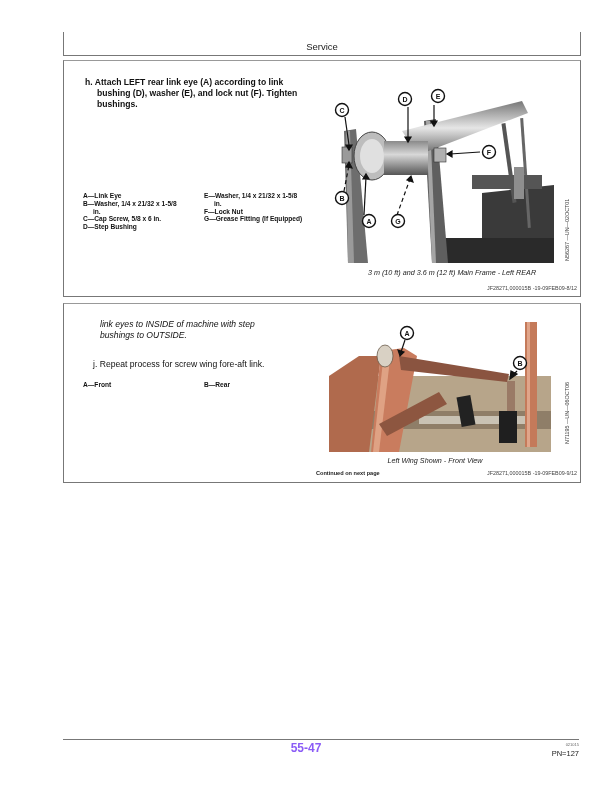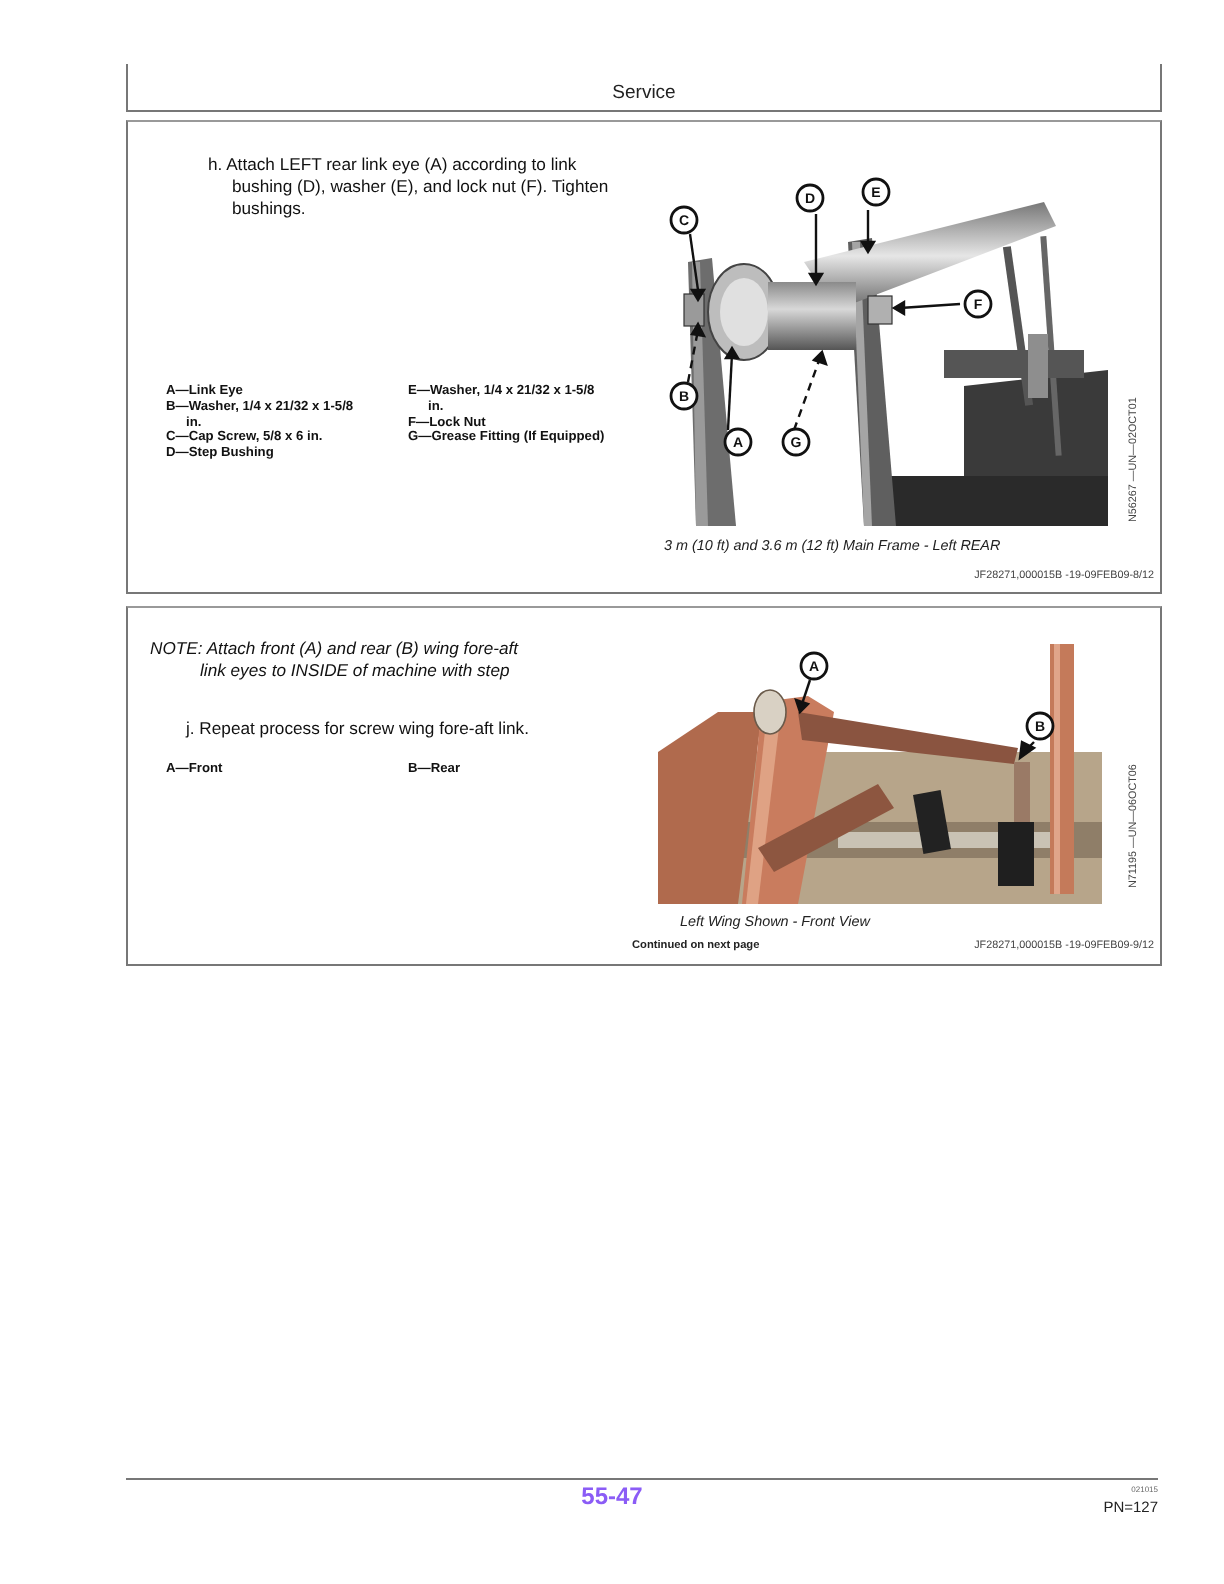--- a/index.html
+++ b/index.html
@@ -11,42 +11,42 @@
                   font-size: 9.5px; color: #222; }
   .section { position: absolute; left: 63px; width: 516px; border: 1px solid #777; border-top: 1px solid #999; }
   .sec1 { top: 60px; height: 235px; }
   .sec2 { top: 303px; height: 178px; }
   .step { position: absolute; font-size: 8.6px; line-height: 10.8px; color: #111; }
   .note { position: absolute; font-size: 8.6px; line-height: 10.8px; font-style: italic; color: #111; }
   .legend { position: absolute; font-size: 6.6px; line-height: 7.8px; font-weight: bold; color: #111; }
   .legend div { white-space: nowrap; }
   .legend .indent { padding-left: 10px; }
   .figure { position: absolute; background: #f4f4f4; overflow: hidden; }
-  .caption { position: absolute; font-size: 7.2px; font-style: italic; color: #222; white-space: nowrap; }
+  .caption { position: absolute; font-size: 7.2px; font-style: italic; color: #222; text-align: center; white-space: nowrap; }
   .ref { position: absolute; font-size: 5.4px; color: #444; white-space: nowrap; }
   .vert { position: absolute; font-size: 5.4px; color: #444; white-space: nowrap;
           transform: rotate(-90deg); transform-origin: left top; }
   .continued { position: absolute; font-size: 5.6px; font-weight: bold; color: #222; white-space: nowrap; }
   .footer-line { position: absolute; left: 63px; top: 739px; width: 516px; border-top: 1px solid #777; }
   .page-num { position: absolute; left: 0; width: 612px; top: 741px; text-align: center;
               font-size: 12px; font-weight: bold; color: #8b5cf6; }
   .tiny-code { position: absolute; right: 33px; top: 742px; font-size: 4px; color: #666; }
   .pn { position: absolute; right: 33px; top: 749px; font-size: 7.5px; color: #222; }
   .callout { fill: #fff; stroke: #111; stroke-width: 1.4; }
   .callout-text { font-family: "Liberation Sans", sans-serif; font-size: 7px; font-weight: bold; fill: #111; }
 </style>
 </head>
 <body>
 
 <div class="header-box">
   <div class="header-title">Service</div>
 </div>
 
 <div class="section sec1">
-  <div class="step" style="left:40px; top:16px;">
+  <div class="step" style="left:21px; top:16px;font-weight:bold;">
     <div>h. Attach LEFT rear link eye (A) according to link</div>
     <div style="padding-left:12px">bushing (D), washer (E), and lock nut (F). Tighten</div>
     <div style="padding-left:12px">bushings.</div>
   </div>
   <div class="legend" style="left:19px; top:131px;">
     <div>A—Link Eye</div>
     <div>B—Washer, 1/4 x 21/32 x 1-5/8</div>
     <div class="indent">in.</div>
     <div>C—Cap Screw, 5/8 x 6 in.</div>
     <div>D—Step Bushing</div>
@@ -146,22 +146,22 @@
         </g>
     </svg>
   </div>
   <div class="vert" style="left:500px; top:200px;">N56267 —UN—02OCT01</div>
   <div class="caption" style="left:268px; top:207px; width:240px;">3 m (10 ft) and 3.6 m (12 ft) Main Frame - Left REAR</div>
   <div class="ref" style="right:3px; top:224px;">JF28271,000015B -19-09FEB09-8/12</div>
 </div>
 
 <div class="section sec2">
   <div class="note" style="left:11px; top:15px;">
-    <div>NOTE: Attach front (A) and rear (B) wing fore-aft</div>
     <div style="padding-left:25px">link eyes to INSIDE of machine with step</div>
+    <div style="padding-left:25px">bushings to OUTSIDE.</div>
   </div>
   <div class="step" style="left:29px; top:55px;">j. Repeat process for screw wing fore-aft link.</div>
   <div class="legend" style="left:19px; top:77px;">
     <div>A—Front</div>
   </div>
   <div class="legend" style="left:140px; top:77px;">
     <div>B—Rear</div>
   </div>
 
   <div class="figure" style="left:265px; top:12px; width:222px; height:136px; background:#fff;">

